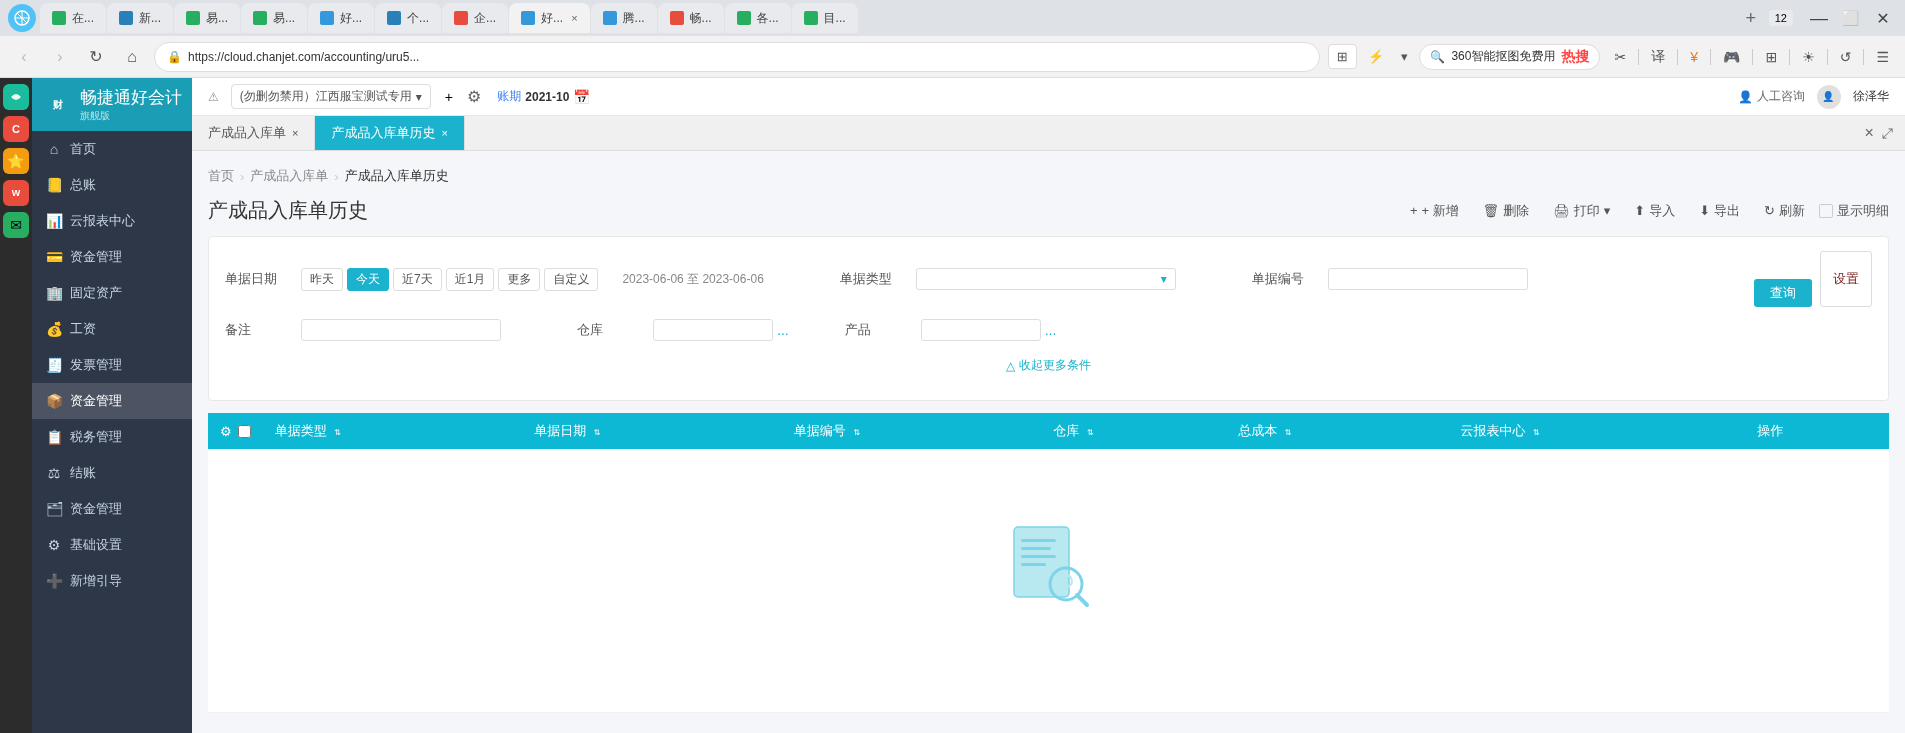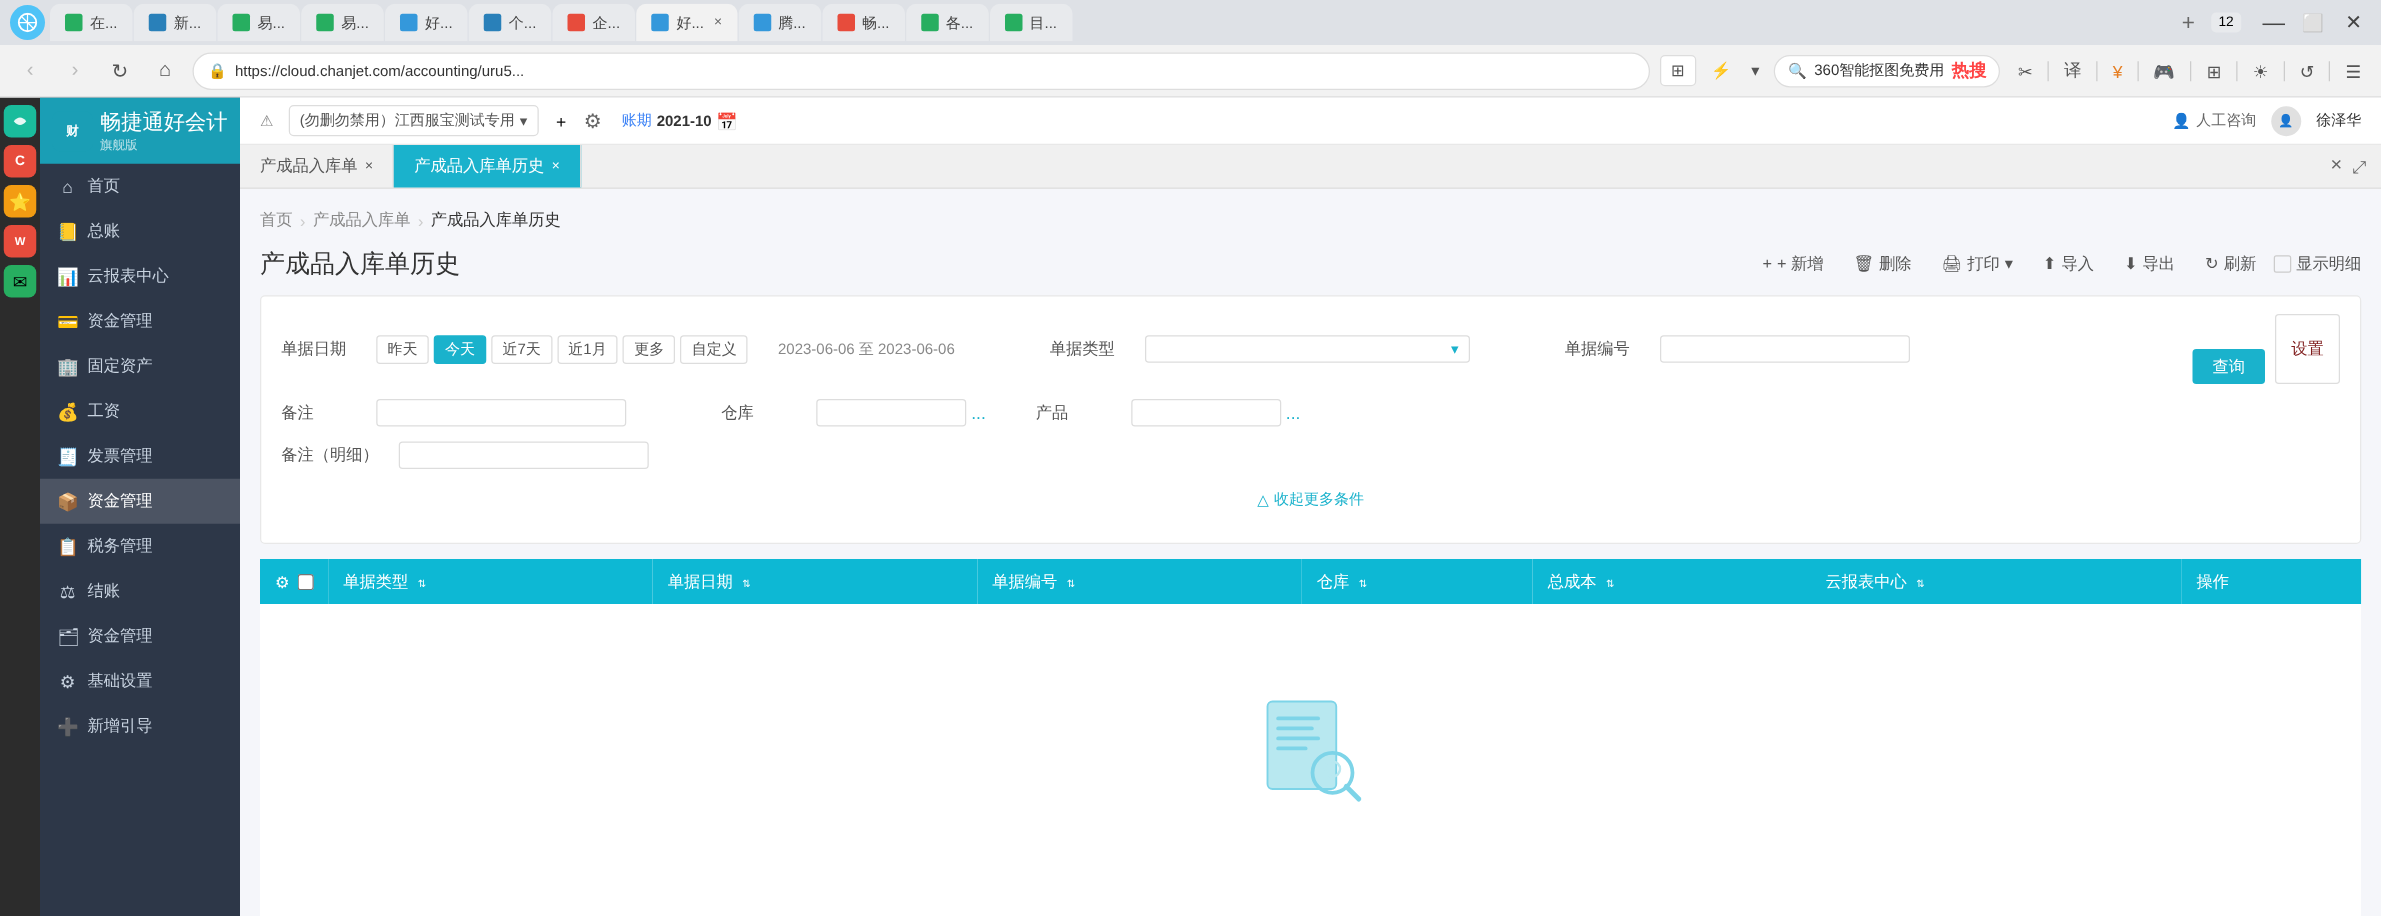--- a/index.html
+++ b/index.html
@@ -419,31 +419,27 @@
           </div>
 
           <div class="filter-row">
             <span class="filter-label">备注</span>
             <input class="filter-input" type="text" style="">
             <span class="filter-label" style="margin-left:60px;">仓库</span>
             <div style="display:flex;align-items:center;gap:4px;">
               <input class="filter-input-sm" type="text" style="">
               <span class="filter-ellipsis">...</span>
             </div>
-            <span class="filter-label" style="margin-left:24px;">产品</span>
+            <span class="filter-label" style="margin-left:40px;">产品</span>
             <div style="display:flex;align-items:center;gap:4px;">
               <input class="filter-input-sm" type="text" style="">
               <span class="filter-ellipsis">...</span>
             </div>
           </div>
 
-          <div class="filter-row">
-            <span class="filter-label">备注（明细）</span>
-            <input class="filter-input" type="text" style="">
-          </div>
 
           <div class="collapse-row">
             <div class="collapse-btn">
               <span>△</span>
               <span>收起更多条件</span>
             </div>
           </div>
         </div>
 
         <div class="table-container">

